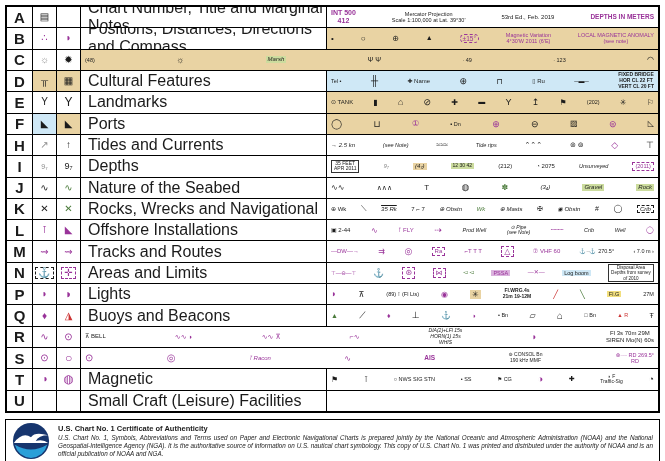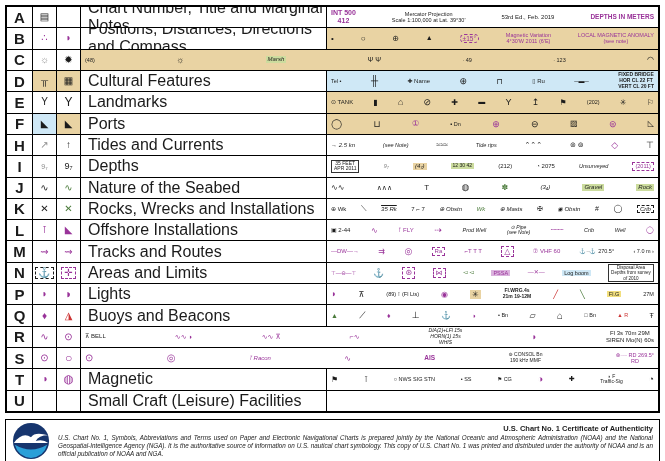--- a/index.html
+++ b/index.html
@@ -18,21 +18,21 @@
   .icon{width:24px;flex:none;font-size:10px;line-height:1;}
   .title{width:246px;flex:none;justify-content:flex-start;padding-left:7px;font-size:16px;}
   .samples{flex:1;border-right:none;justify-content:space-between;padding:0 4px;gap:2px;}
   .smp{white-space:pre-line;text-align:center;line-height:1.15;flex:0 1 auto;display:inline-block;}
   .iglyph{white-space:pre;line-height:1;display:inline-block;}
   
   .cert{margin-top:6px;border:1px solid #000;height:44px;display:flex;align-items:center;
         padding:2px 6px;box-sizing:border-box;gap:8px;background:#fff;}
   .cert-logo{flex:none;width:38px;height:38px;}
   .cert-text{flex:1;min-width:0;}
-  .cert-title{font-weight:bold;font-size:7.5px;text-align:right;margin-bottom:1px;}
+  .cert-title{font-weight:bold;font-size:7.5px;text-align:left;margin-bottom:1px;}
   .cert-body{font-size:6.3px;line-height:1.3;text-align:justify;font-style:italic;color:#222;}
 </style>
 </head>
 <body>
 
 <div class="page">
 
   <div class="sym-table">
       <div class="row">
         <div class="cell letter">A</div>
@@ -220,21 +220,21 @@
         </div>
       </div>
       <div class="row">
         <div class="cell letter">K</div>
         <div class="cell icon">
           <span class="iglyph" style="color: rgb(27, 27, 27);">✕</span>
         </div>
         <div class="cell icon">
           <span class="iglyph" style="color: rgb(74, 122, 58);">✕</span>
         </div>
-        <div class="cell title">Rocks, Wrecks and Installations</div>
+        <div class="cell title">Rocks, Wrecks and Navigational</div>
         <div class="cell samples" style="background: rgb(255, 255, 255);">
           <span class="smp" style="color: rgb(27, 27, 27); font-size: 6px;">⊕ Wk</span>
           <span class="smp" style="color: rgb(27, 27, 27); font-size: 8px;">⟍</span>
           <span class="smp" style="color: rgb(27, 27, 27); font-size: 6px; font-style: italic; text-decoration: overline;">35 Rk</span>
           <span class="smp" style="color: rgb(27, 27, 27); font-size: 6px;">7 ⌐ 7</span>
           <span class="smp" style="color: rgb(27, 27, 27); font-size: 6px; font-style: italic;">⊕ Obstn</span>
           <span class="smp" style="color: rgb(74, 122, 58); font-size: 6px; font-style: italic;">Wk</span>
           <span class="smp" style="color: rgb(27, 27, 27); font-size: 6px; font-style: italic;">⊕ Masts</span>
           <span class="smp" style="color: rgb(27, 27, 27); font-size: 7px;">✠</span>
           <span class="smp" style="color: rgb(27, 27, 27); font-size: 6px; font-style: italic;">◉ Obstn</span>

